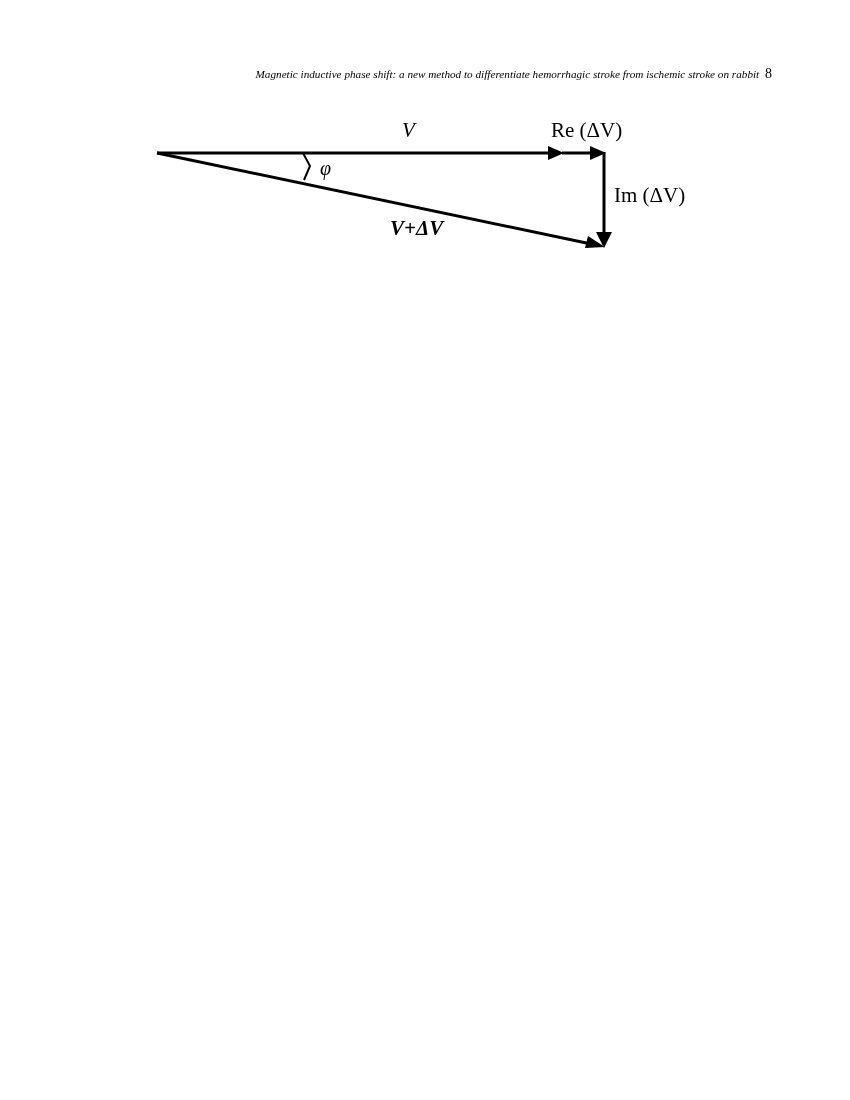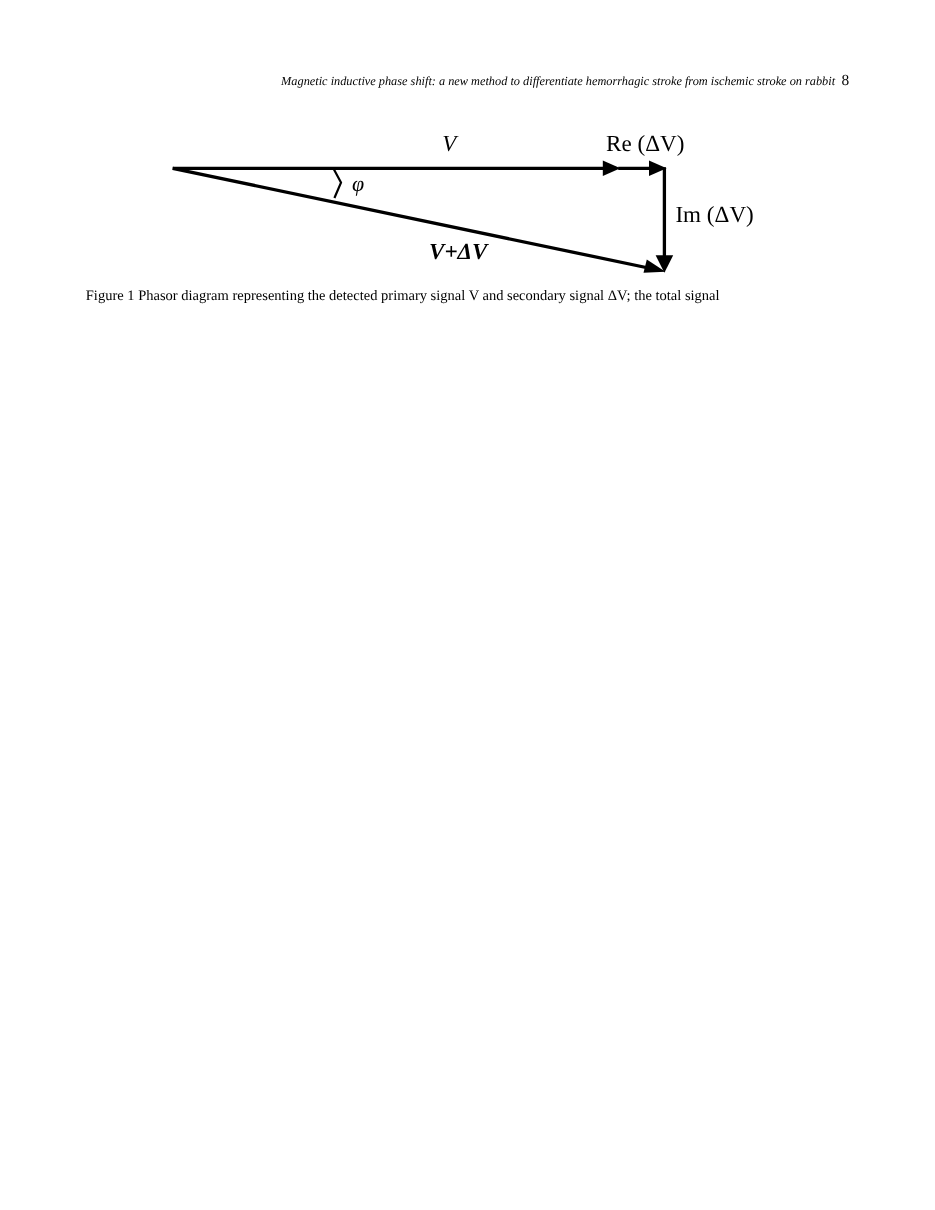--- a/index.html
+++ b/index.html
@@ -42,14 +42,13 @@
   </svg>
 
   <span class="lbl it" style="left:402px; top:118px;">V</span>
   <span class="lbl" style="left:551px; top:118px;font-family:Liberation Serif, serif;">Re (ΔV)</span>
   <span class="lbl" style="left:614px; top:183px;">Im (ΔV)</span>
   <span class="lbl it" style="left:320px; top:157px; font-size:20px;">φ</span>
   <span class="lbl it" style="left:390px; top:216px;font-weight:bold;">V+ΔV</span>
 </div>
 
 <div class="caption">
-  <div>Figure 1 Phasor diagram representing the detected primary signal V and secondary signal ΔV; the total signal</div>
 </div>
 
 </body></html>

